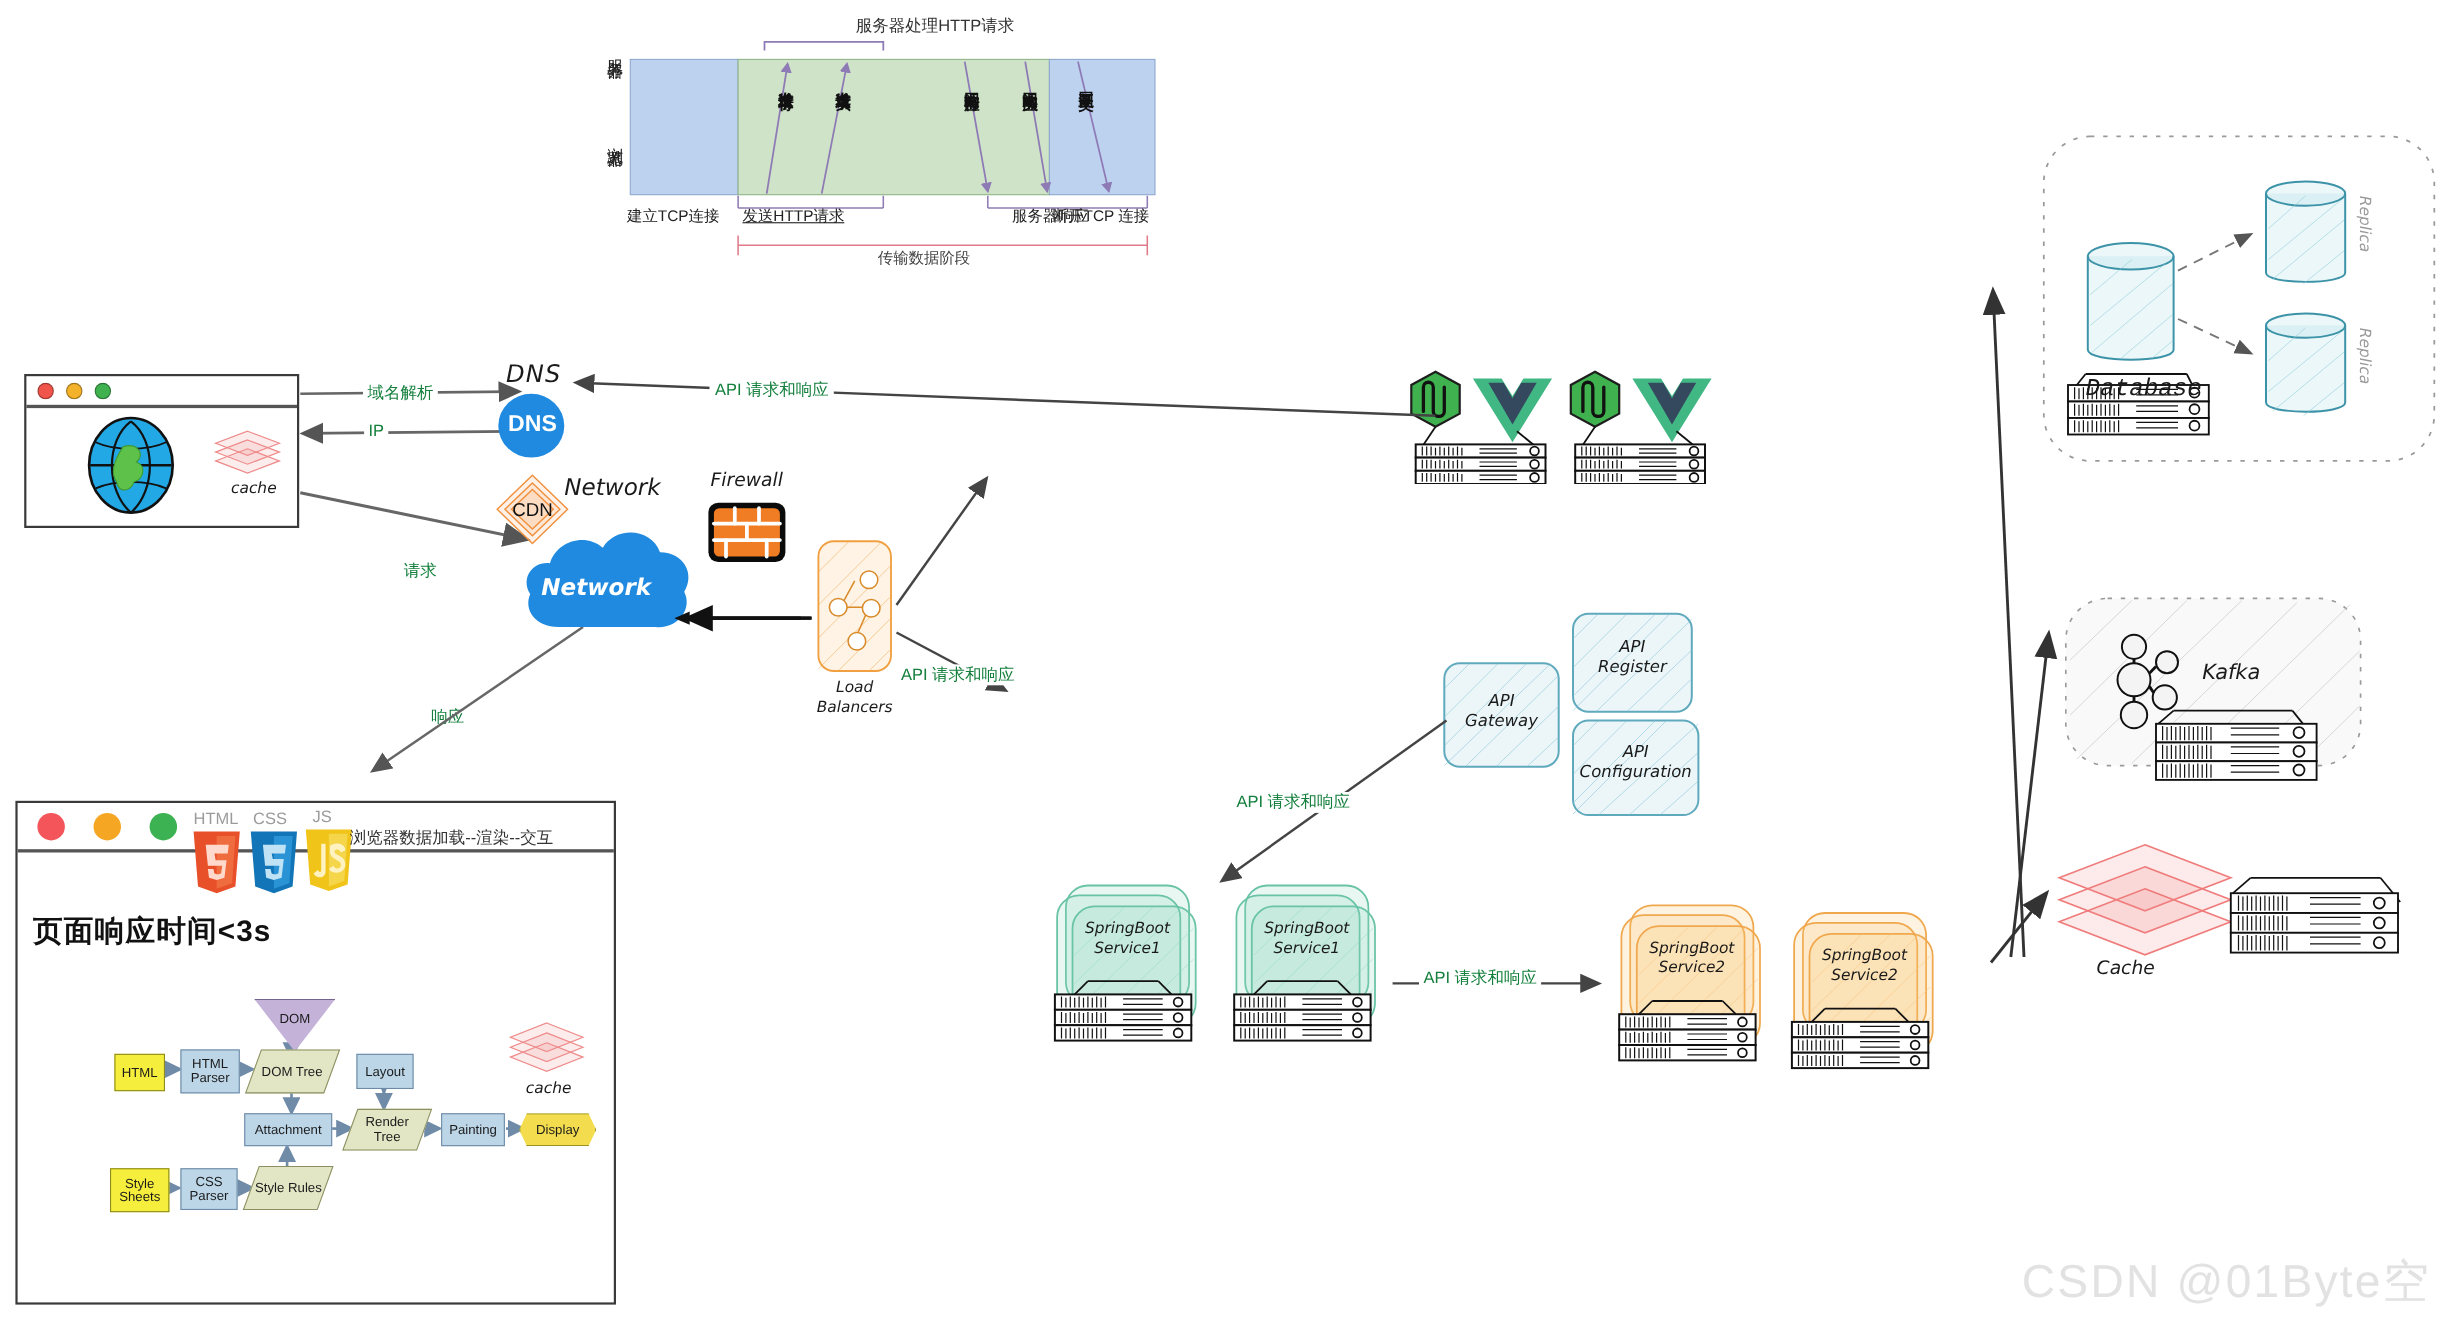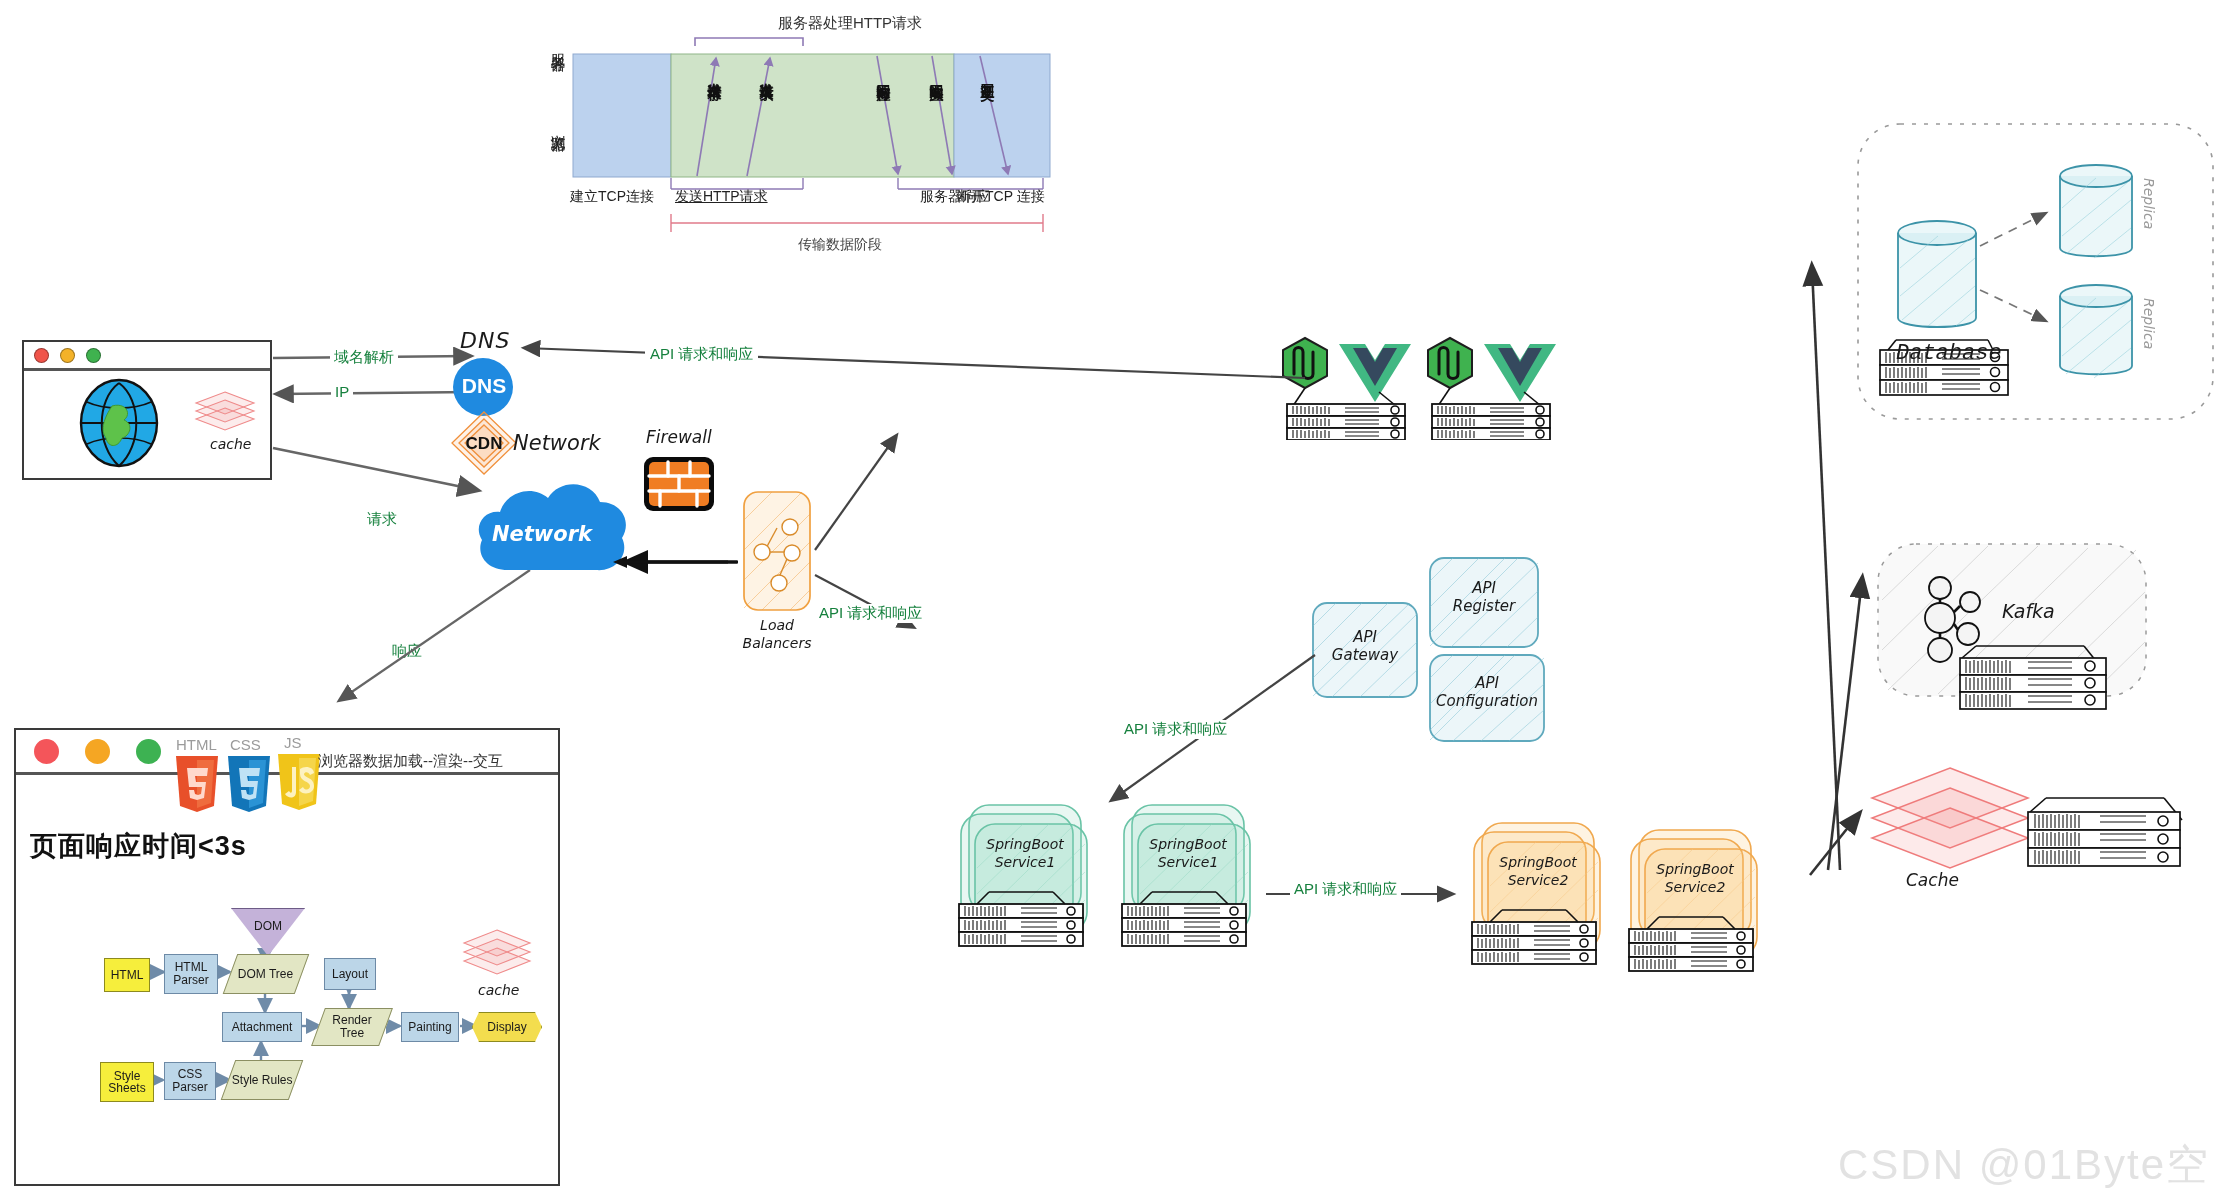--- a/index.html
+++ b/index.html
@@ -109,21 +109,21 @@
   <div class="abs seq-arrow-label" style="left:186px;top:58px;">发送请求行</div>
   <div class="abs seq-arrow-label" style="left:238px;top:58px;">发送请求头</div>
   <div class="abs seq-arrow-label" style="left:355px;top:58px;">返回响应行</div>
   <div class="abs seq-arrow-label" style="left:408px;top:58px;">返回响应头</div>
   <div class="abs seq-arrow-label" style="left:459px;top:58px;">回复正文</div>
 
   <div class="abs seq-foot" style="left:50px;top:174px;">建立TCP连接</div>
   <div class="abs seq-foot" style="left:155px;top:174px;text-decoration:underline;">发送HTTP请求</div>
   <div class="abs seq-foot" style="left:400px;top:174px;">服务器响应</div>
   <div class="abs seq-foot" style="left:437px;top:174px;">断开TCP 连接</div>
-  <div class="abs seq-red" style="left:278px;top:222px;">传输数据阶段</div>
+  <div class="abs seq-red" style="left:278px;top:212px;">传输数据阶段</div>
 </div>
 
 <div class="abs" id="browser-window">
   <div class="win-frame">
     <div class="win-bar">
       <span class="dot r"></span>
       <span class="dot y"></span>
       <span class="dot g"></span>
     </div>
   </div>
@@ -173,21 +173,21 @@
 </svg>
 
 <div class="node" style="left:450px;top:328px;">
   <div class="lbl-hand" style="left:10px;top:0;font-size:22px;letter-spacing:1px;">DNS</div>
   <svg class="abs" style="left:0;top:28px;" width="66" height="62">
     <ellipse cx="33" cy="31" rx="30" ry="29" fill="#1f8ae0"></ellipse>
   </svg>
   <div class="dns-text" style="left:4px;top:46px;width:60px;text-align:center;">DNS</div>
 </div>
 
-<div class="node" style="left:448px;top:408px;font-weight:bold;">
+<div class="node" style="left:448px;top:428px;">
   <svg width="72" height="70">
     <g stroke="#f0903c" stroke-width="1.3" fill="rgba(245,160,90,0.14)">
       <path d="M36,4 L68,35 L36,66 L4,35 Z"></path>
       <path d="M36,11 L61,35 L36,59 L11,35 Z"></path>
       <path d="M36,17 L55,35 L36,53 L17,35 Z"></path>
     </g>
   </svg>
   <div class="abs" style="left:0;top:26px;width:72px;text-align:center;font-size:17px;color:#111;">CDN</div>
 </div>
 

